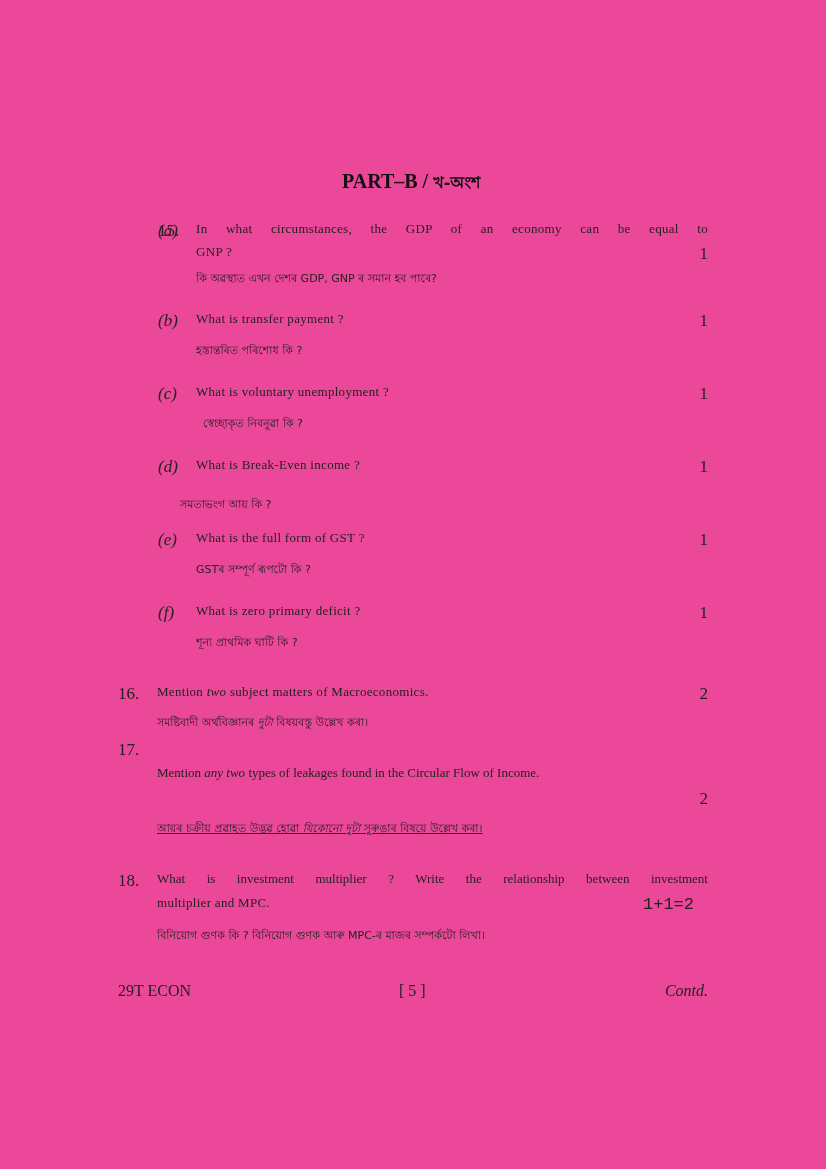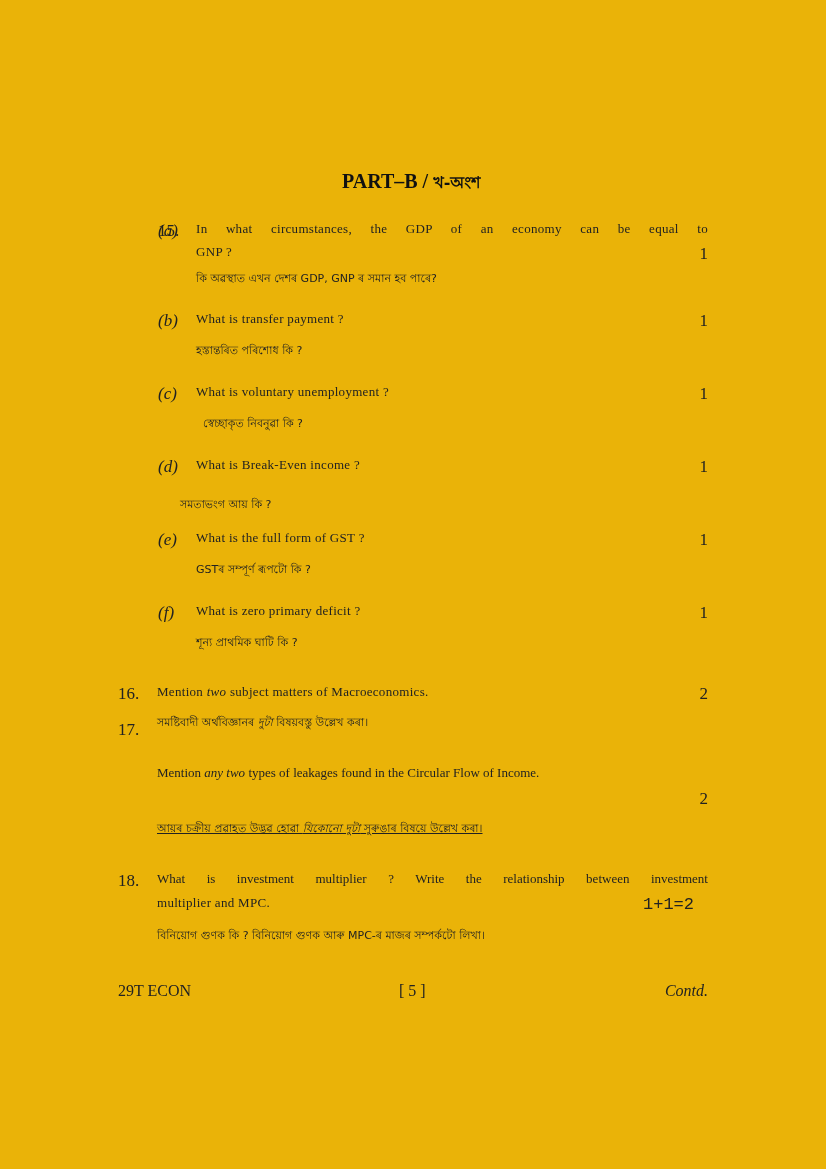--- a/index.html
+++ b/index.html
@@ -1,18 +1,18 @@
 <!DOCTYPE html>
 <html><head>
 <meta charset="utf-8">
 <style>
   html, body { margin: 0; padding: 0; background: #ffffff; }
   body { width: 826px; height: 1169px; position: relative; overflow: hidden;
          font-family: "DejaVu Serif", "Liberation Serif", serif; color: #1a1a1a; }
-  .page { position: absolute; left: 0; top: 0; width: 826px; height: 1169px; background: #eab308; }
+  .page { position: absolute; left: 0; top: 0; width: 826px; height: 1169px; background: #ec4899; }
   .abs { position: absolute; white-space: nowrap; }
   .en { font-family: "Liberation Serif", "DejaVu Serif", serif; font-size: 13px; letter-spacing: 0.3px; color: #222; }
   .bn { font-family: "DejaVu Sans", "Liberation Sans", sans-serif; font-size: 11px; color: #222; }
   .title { font-family: "Liberation Serif", serif; font-weight: bold; font-size: 20px; color: #111; }
   .title .bn-t { font-family: "DejaVu Sans", sans-serif; font-weight: bold; font-size: 16px; }
   .num { font-family: "Liberation Serif", serif; font-size: 17px; color: #222; }
   .sub { font-family: "Liberation Serif", serif; font-style: italic; font-size: 17px; color: #222; }
   .marks { font-family: "Liberation Serif", serif; font-size: 17px; color: #222; text-align: right; }
   .justify { white-space: normal; text-align: justify; text-align-last: justify; }
   em { font-style: italic; }
@@ -75,21 +75,21 @@
   </div>
 
   <div>
     <div class="abs num" style="left:118px; top:684px;">16.</div>
     <div class="abs en" style="left:157px; top:684px;"><span>Mention </span><em>two</em><span> subject matters of Macroeconomics.</span></div>
     <div class="abs marks" style="left:680px; top:684px; width:28px;">2</div>
     <div class="abs bn" style="left:157px; top:714px;"><span>সমষ্টিবাদী অৰ্থবিজ্ঞানৰ </span><em>দুটা</em><span> বিষয়বস্তু উল্লেখ কৰা।</span></div>
   </div>
 
   <div>
-    <div class="abs num" style="left:118px; top:720px;">17.</div>
+    <div class="abs num" style="left:118px; top:740px;">17.</div>
     <div class="abs en" style="left:157px; top:765px; letter-spacing:0px;"><span>Mention </span><em>any two</em><span> types of leakages found in the Circular Flow of Income.</span></div>
     <div class="abs marks" style="left:680px; top:789px; width:28px;">2</div>
     <div class="abs bn" style="left:157px; top:820px;text-decoration:underline;"><span>আয়ৰ চক্ৰীয় প্ৰৱাহত উদ্ভৱ হোৱা </span><em>যিকোনো দুটা</em><span> সুৰুঙাৰ বিষয়ে উল্লেখ কৰা।</span></div>
   </div>
 
   <div>
     <div class="abs num" style="left:118px; top:871px;text-align:center;">18.</div>
     <div class="abs en justify" style="left:157px; top:871px; width:551px; letter-spacing:0px;">What is investment multiplier ? Write the relationship between investment</div>
     <div class="abs en" style="left:157px; top:895px;">multiplier and MPC.</div>
     <div class="abs marks" style="left:616px; top:895px; width:78px;font-family:Liberation Mono, monospace;">1+1=2</div>

